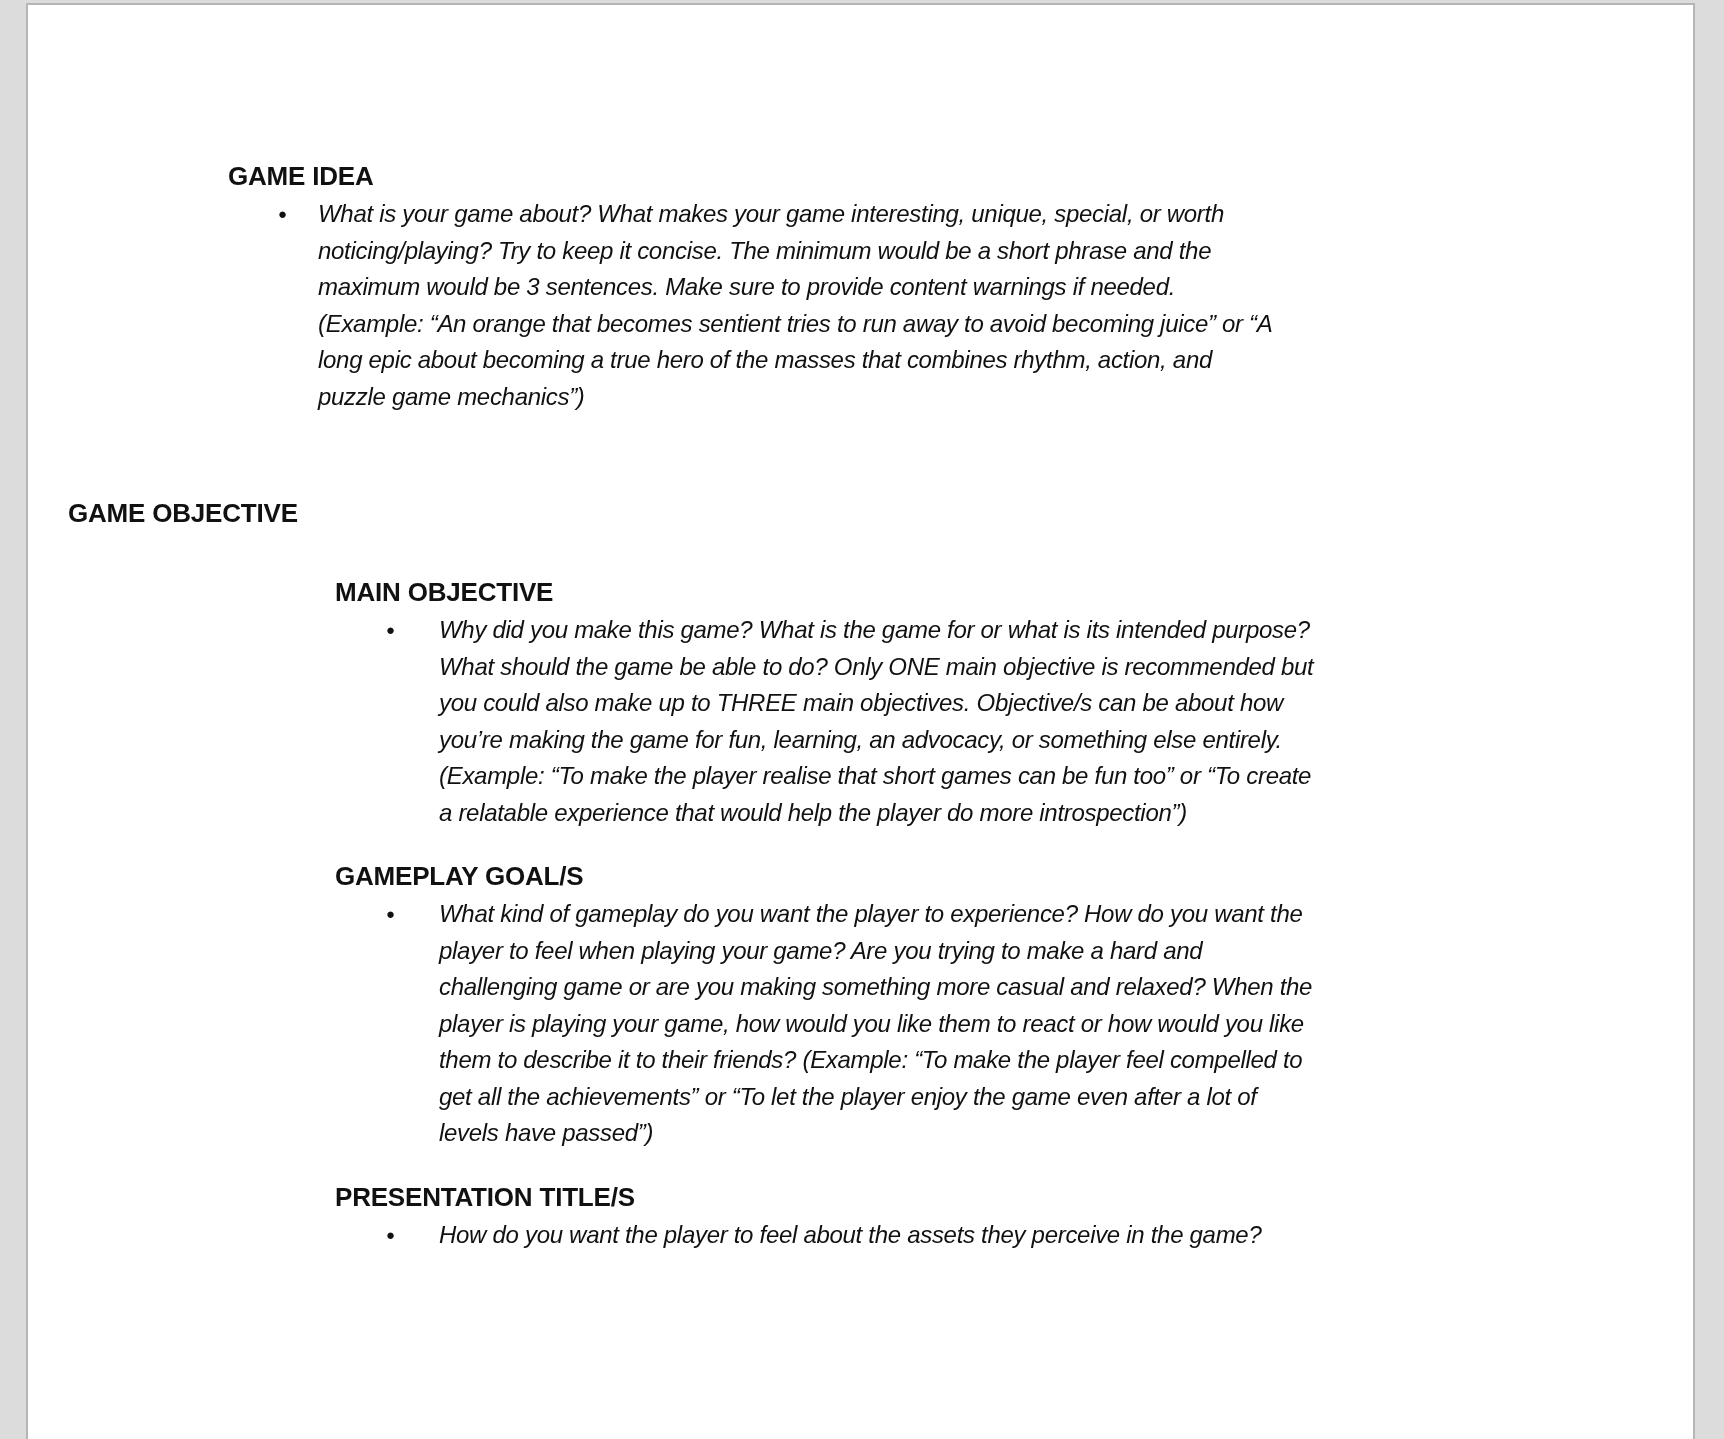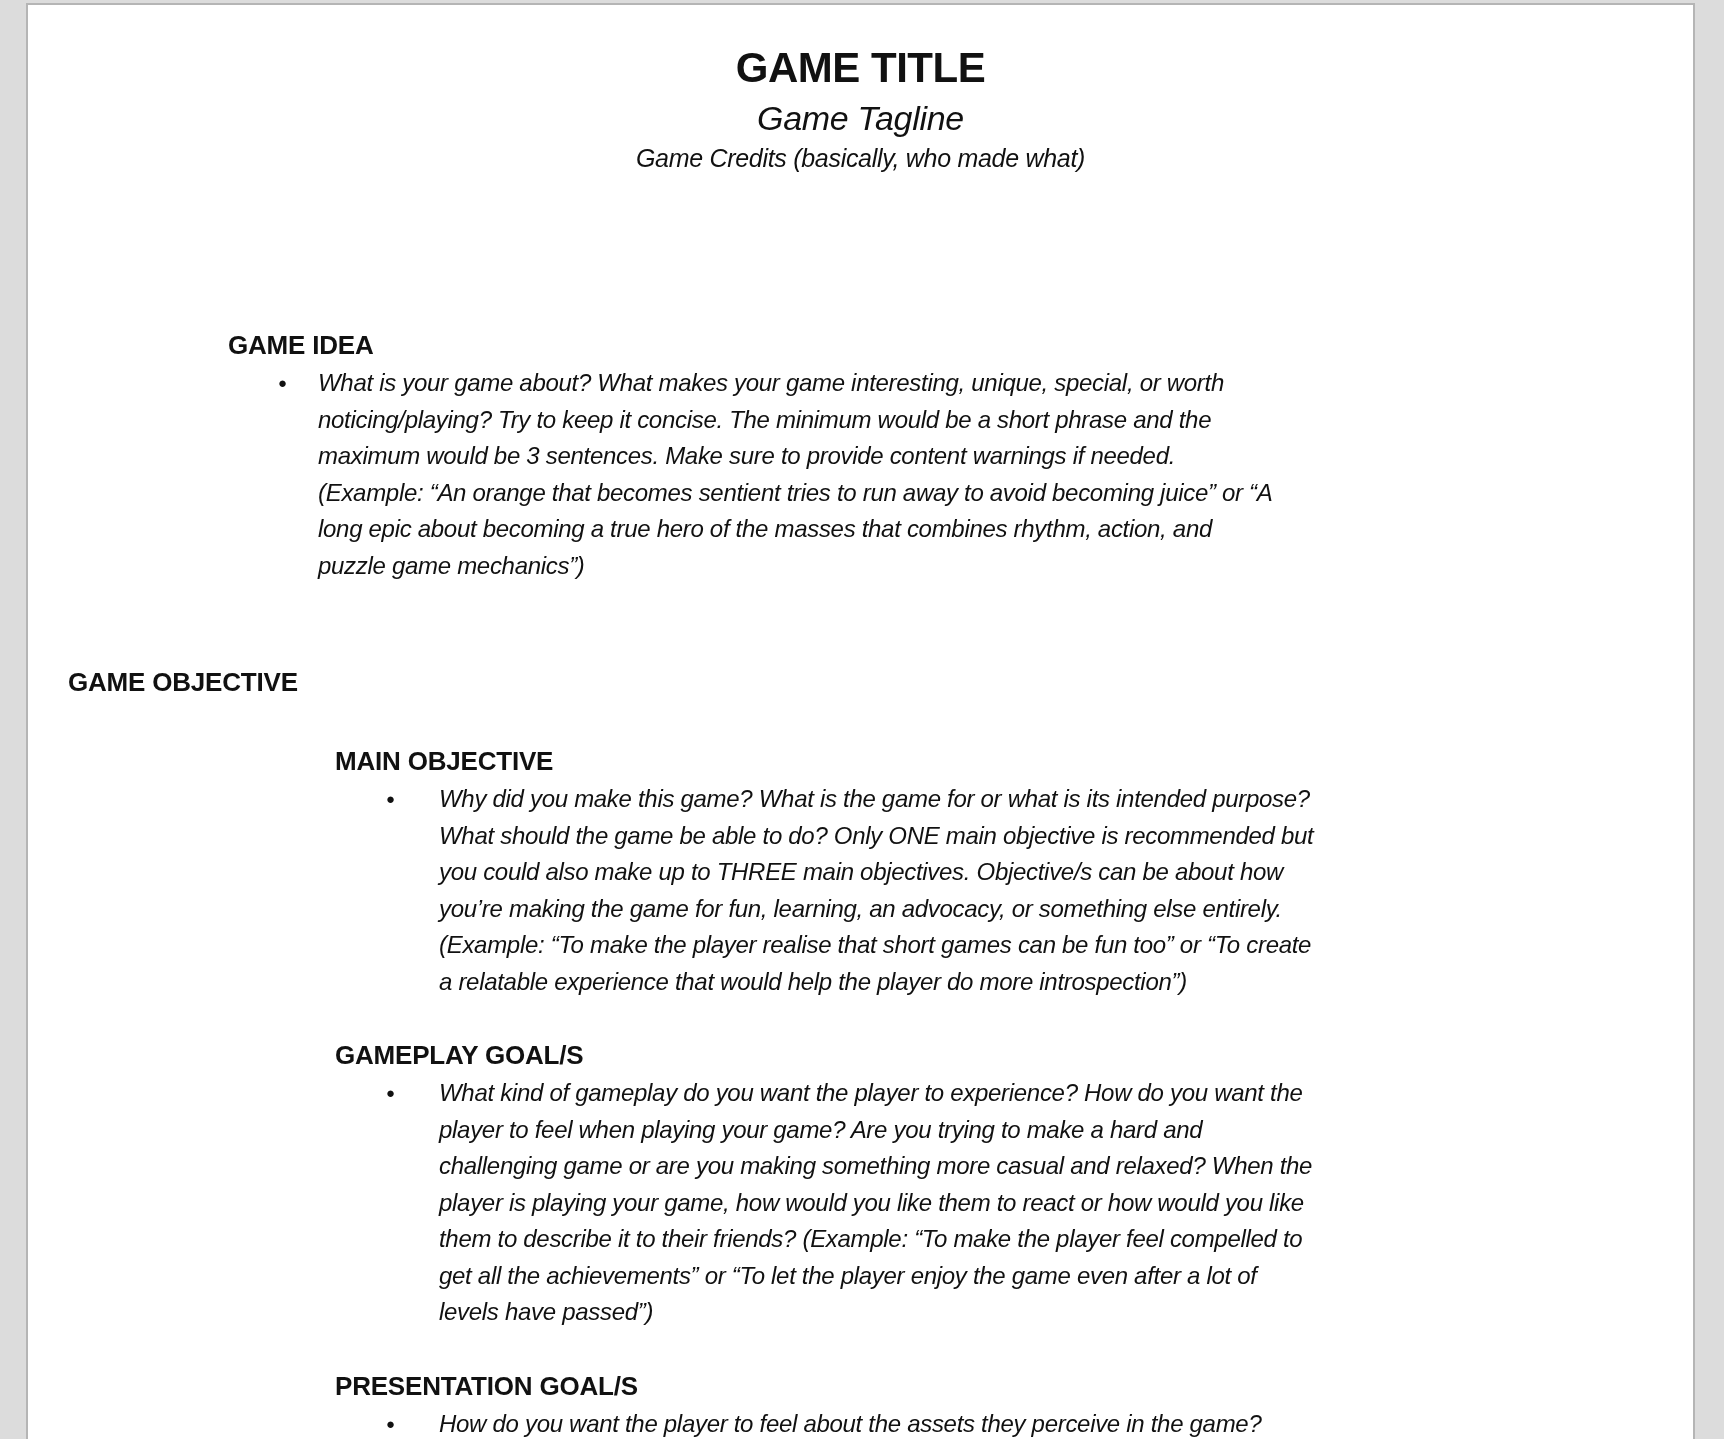--- a/index.html
+++ b/index.html
@@ -37,21 +37,21 @@
   
   .h1, .h2 {
     font-size: 26px; font-weight: bold; line-height: 40px;
     letter-spacing: -0.2px;
   }
   .h1 { padding-left: 200px; }
   .h2 { padding-left: 307px; }
   .mt-idea      { margin-top: 151px; }
   .mt-objective { margin-top: 78px; padding-left: 40px; }
   .mt-main      { margin-top: 39px; }
-  .mt-sub       { margin-top: 35px; }
+  .mt-sub       { margin-top: 25px; }
   
   .li { position: relative; }
   .li .li-text {
     display: block;
     font-size: 24px; font-style: italic;
     line-height: 36.5px;
     letter-spacing: -0.3px;
     white-space: pre-line;
     margin-left: 6px;
   }
@@ -65,25 +65,20 @@
   .li.l1 { padding-left: 284px; }
   .li.l1 .bullet { left: 250px; }
   .li.l2 { padding-left: 405px; }
   .li.l2 .bullet { left: 358px; }
 </style>
 </head>
 <body>
 
 <div class="page">
 
-  <div class="doc-header">
-    <div class="doc-title">GAME TITLE</div>
-    <div class="doc-tagline">Game Tagline</div>
-    <div class="doc-credits">Game Credits (basically, who made what)</div>
-  </div>
 
   <div class="h1 mt-idea">GAME IDEA</div>
   <div class="li l1">
     <span class="bullet">●</span>
     <span class="li-text">What is your game about? What makes your game interesting, unique, special, or worth
 noticing/playing? Try to keep it concise. The minimum would be a short phrase and the
 maximum would be 3 sentences. Make sure to provide content warnings if needed.
 (Example: “An orange that becomes sentient tries to run away to avoid becoming juice” or “A
 long epic about becoming a true hero of the masses that combines rhythm, action, and
 puzzle game mechanics”)</span>
@@ -107,19 +102,19 @@
     <span class="bullet">●</span>
     <span class="li-text">What kind of gameplay do you want the player to experience? How do you want the
 player to feel when playing your game? Are you trying to make a hard and
 challenging game or are you making something more casual and relaxed? When the
 player is playing your game, how would you like them to react or how would you like
 them to describe it to their friends? (Example: “To make the player feel compelled to
 get all the achievements” or “To let the player enjoy the game even after a lot of
 levels have passed”)</span>
   </div>
 
-  <div class="h2 mt-sub">PRESENTATION GOAL/S</div>
+  <div class="h2 mt-sub">PRESENTATION TITLE/S</div>
   <div class="li l2">
     <span class="bullet">●</span>
     <span class="li-text">How do you want the player to feel about the assets they perceive in the game?</span>
   </div>
 
 </div>
 
 </body></html>

